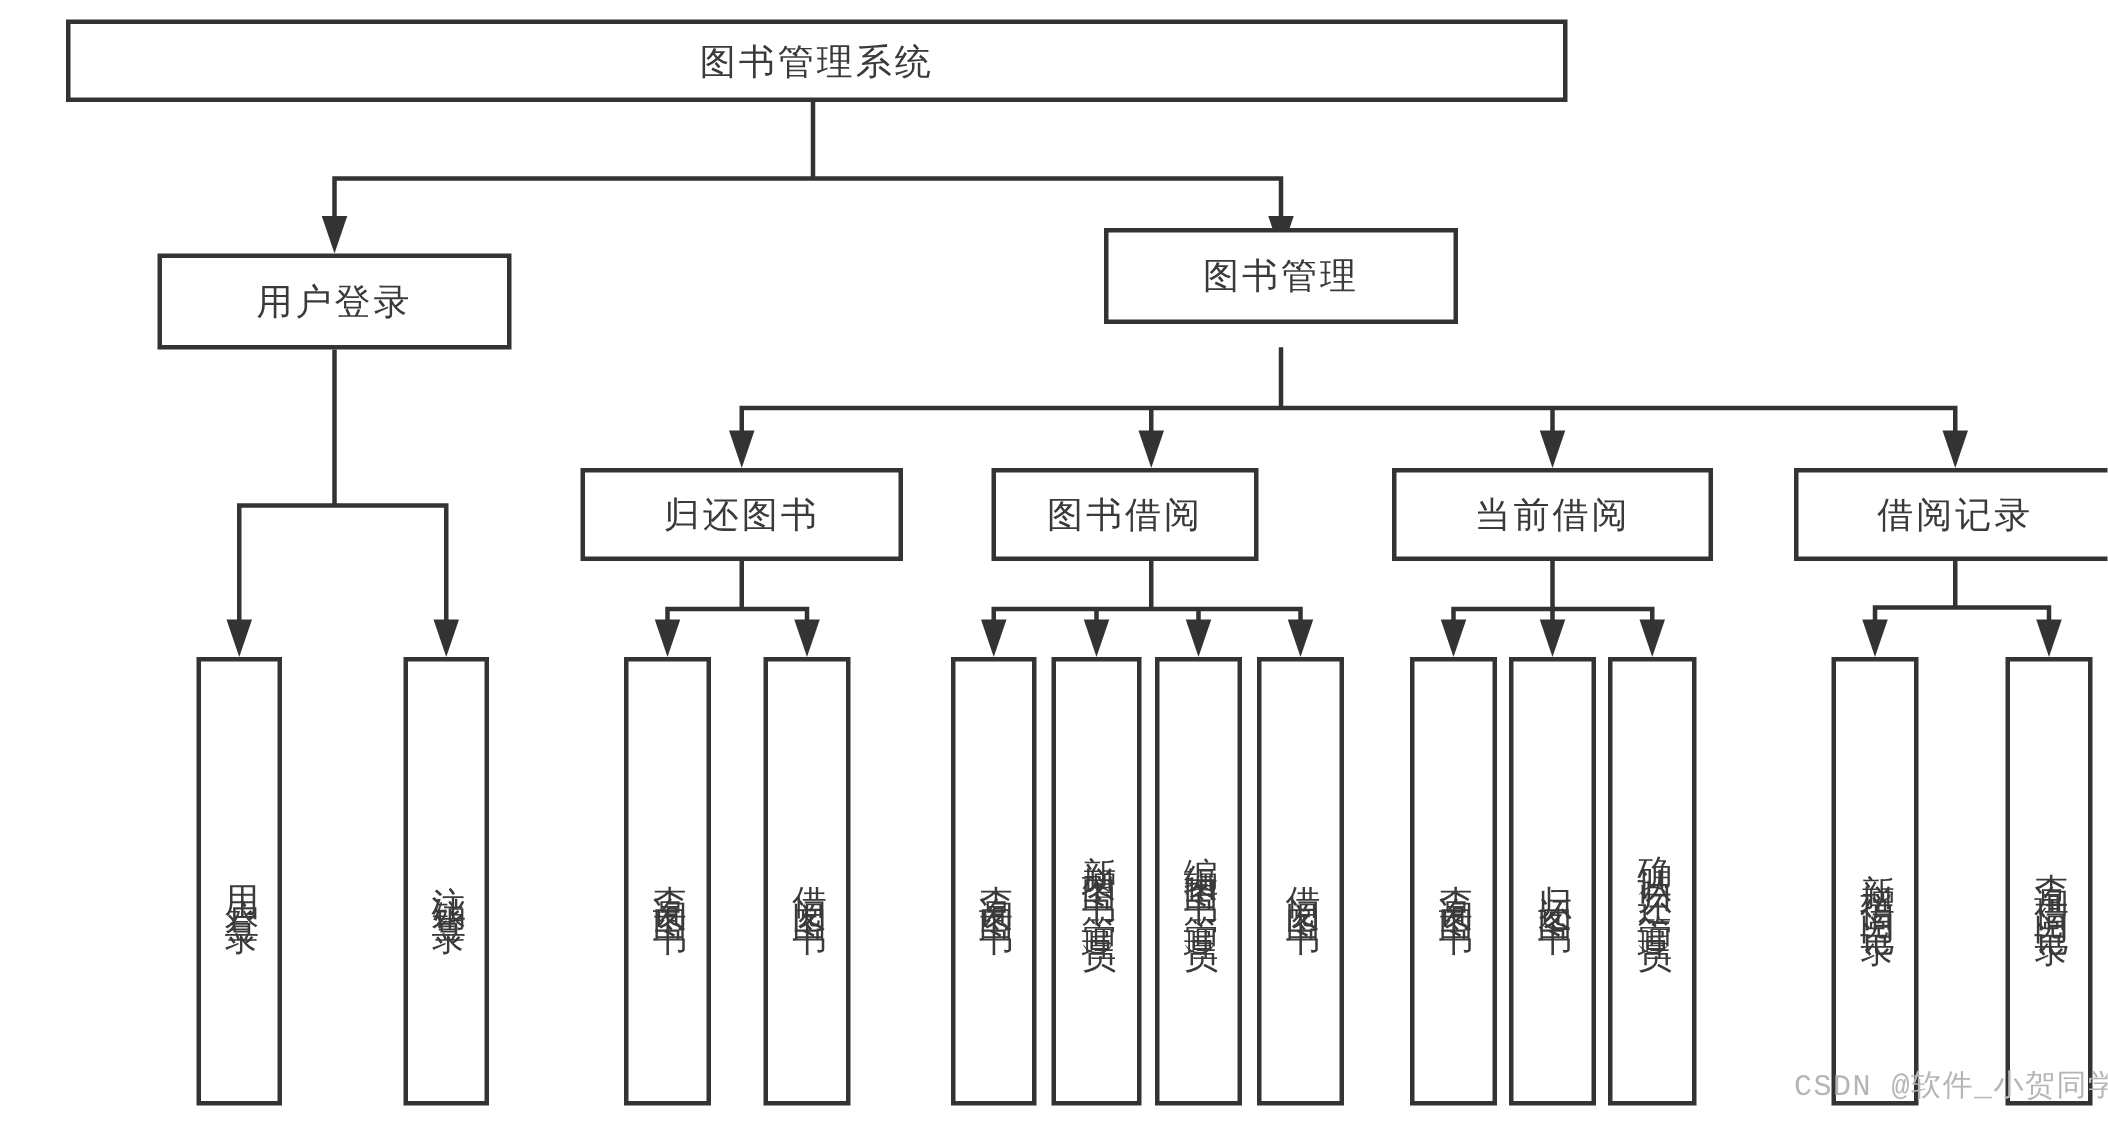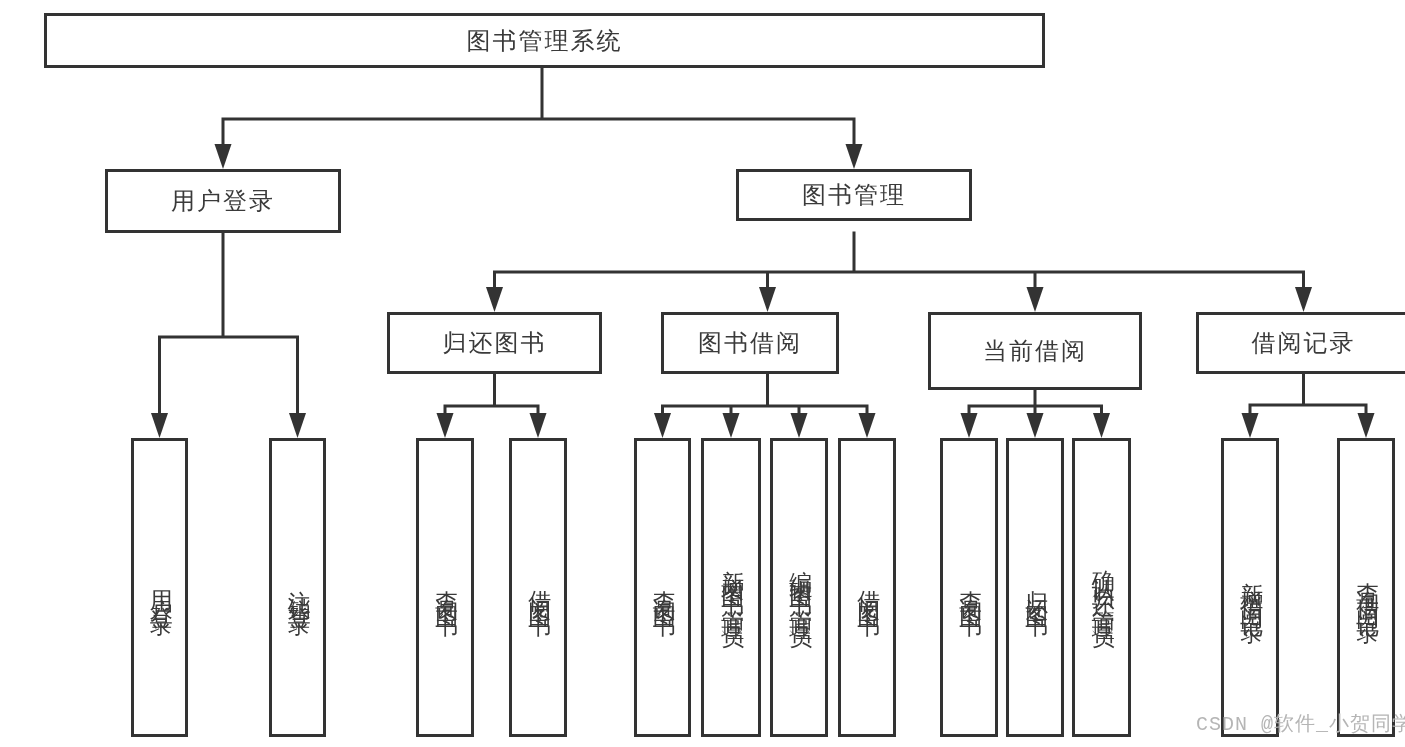--- a/index.html
+++ b/index.html
@@ -34,25 +34,25 @@
     text-orientation:mixed;
     font-size:23px;
     letter-spacing:8px;
     line-height:1.15;
     color:#3a3a3a;
   }
   
   #root-box{left:20px;top:13px;width:1001px;height:55px;}
   
   #n-user{left:81px;top:169px;width:236px;height:64px;}
-  #n-mgmt{left:712px;top:169px;width:236px;height:52px;}
+  #n-mgmt{left:712px;top:152px;width:236px;height:64px;}
   
   #n-newbook{left:363px;top:312px;width:215px;height:62px;}
   #n-borrow{left:637px;top:312px;width:178px;height:62px;}
-  #n-current{left:904px;top:312px;width:214px;height:78px;}
+  #n-current{left:904px;top:312px;width:214px;height:62px;}
   #n-records{left:1172px;top:312px;width:215px;height:62px;}
   
   .leaf{top:438px;height:299px;}
   #f1{left:107px;width:57px;}
   #f2{left:245px;width:57px;}
   #f3{left:392px;width:58px;}
   #f4{left:485px;width:58px;}
   #f5{left:610px;width:57px;}
   #f6{left:677px;width:60px;}
   #f7{left:746px;width:58px;}

